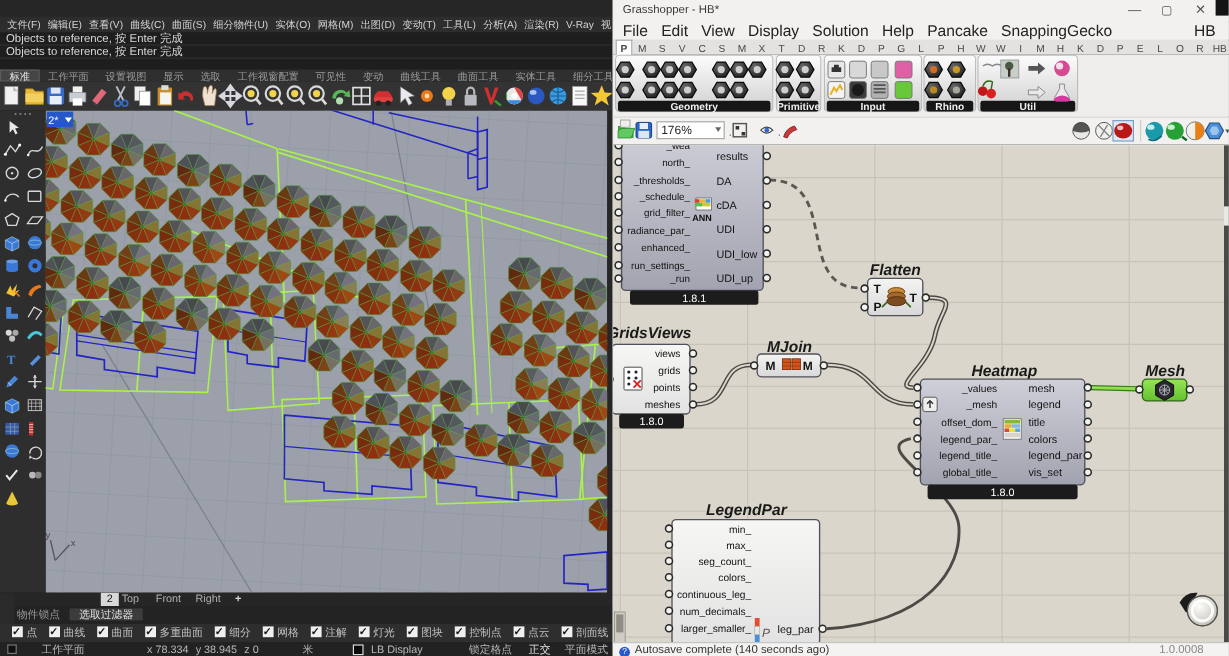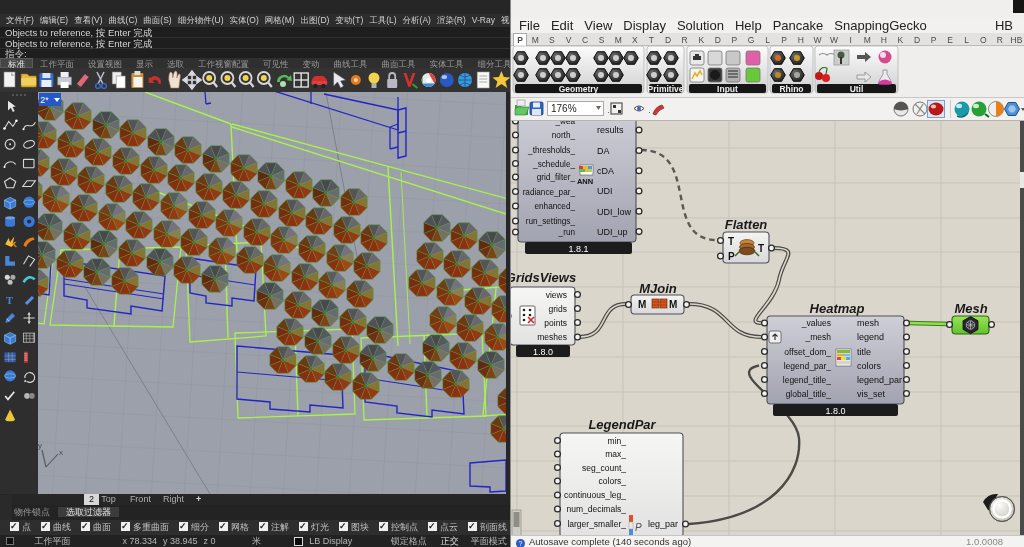--- a/index.html
+++ b/index.html
@@ -5,21 +5,20 @@
 .abs{position:absolute}
 </style></head><body>
 
 <div class="abs" style="left:0;top:0;width:510px;height:547px;background:#262626">
  <div class="abs" style="left:0;top:14px;width:510px;height:13px;background:#2d2d2d;color:#d2d2d2;font-size:8.5px;line-height:13px;white-space:nowrap;letter-spacing:0">
   <span style="margin-left:6px">文件(F)</span><span style="margin-left:6px">编辑(E)</span><span style="margin-left:6px">查看(V)</span><span style="margin-left:6px">曲线(C)</span><span style="margin-left:6px">曲面(S)</span><span style="margin-left:6px">细分物件(U)</span><span style="margin-left:6px">实体(O)</span><span style="margin-left:6px">网格(M)</span><span style="margin-left:6px">出图(D)</span><span style="margin-left:6px">变动(T)</span><span style="margin-left:6px">工具(L)</span><span style="margin-left:6px">分析(A)</span><span style="margin-left:6px">渲染(R)</span><span style="margin-left:6px">V-Ray</span><span style="margin-left:6px">视窗(W)</span>
  </div>
  <div class="abs" style="left:0;top:27px;width:510px;height:31px;background:#1e1e1e;color:#d8d8d8;font-size:9.5px">
    <div style="height:11px;line-height:11px;padding-left:5px;border-bottom:1px solid #303030">Objects to reference,  按 Enter 完成</div>
    <div style="height:11px;line-height:11px;padding-left:5px;border-bottom:1px solid #303030">Objects to reference,  按 Enter 完成</div>
-   <div style="height:9px;line-height:9px;padding-left:5px;color:#cfcfcf">指令:</div>
  </div>
  <div class="abs" style="left:0;top:58px;width:510px;height:10px;background:#2f2f2f;color:#9a9a9a;font-size:8.5px;line-height:10px;white-space:nowrap">
    <span style="background:#454545;color:#e8e8e8;padding:0 7px;border:1px solid #5a5a5a;display:inline-block;height:10px">标准</span><span style="padding:0 7px">工作平面</span><span style="padding:0 7px">设置视图</span><span style="padding:0 7px">显示</span><span style="padding:0 7px">选取</span><span style="padding:0 7px">工作视窗配置</span><span style="padding:0 7px">可见性</span><span style="padding:0 7px">变动</span><span style="padding:0 7px">曲线工具</span><span style="padding:0 7px">曲面工具</span><span style="padding:0 7px">实体工具</span><span style="padding:0 7px">细分工具</span><span style="padding:0 7px">网格工具</span>
  </div>
  <svg width="510" height="24" viewBox="0 0 510 24" style="position:absolute;left:0px;top:68px">
       <rect width="510" height="24" fill="#333333"></rect>
       <rect x="4" y="4" width="11" height="15" fill="#f2f2f2" stroke="#888" stroke-width="0.6"></rect>
       <path d="M11,4 l4,4 h-4z" fill="#bbb"></path>
       <path d="M21.2,6 h6l2,2h7v11h-15z" fill="#e8b93a" stroke="#9a7a1a" stroke-width="0.6"></path>
       <path d="M21.2,10 h15 v7 h-15z" fill="#f2d060"></path>
@@ -497,20 +496,26 @@
    <span style="display:inline-block;width:8px;height:8px;background:#111;border:1px solid #777;vertical-align:-1px;margin-left:6px"></span>
    <span style="margin-left:18px">工作平面</span><span style="margin-left:52px">x 78.334</span><span style="margin-left:6px">y 38.945</span><span style="margin-left:6px">z 0</span>
    <span style="margin-left:34px">米</span>
    <span style="display:inline-block;width:9px;height:9px;background:#0a0a0a;border:1.5px solid #ddd;vertical-align:-2px;margin-left:30px"></span>
    <span style="margin-left:4px">LB  Display</span>
    <span style="margin-left:36px">锁定格点</span><span style="margin-left:14px;color:#e0e0e0">正交</span><span style="margin-left:12px">平面模式</span>
  </div>
 </div>
 
 <div class="abs" style="left:510px;top:0;width:514px;height:547px;background:#f0efed;border-left:1px solid #8a8a8a">
+ <div class="abs" style="left:0;top:0;width:514px;height:18px;background:#f2f1ef;color:#3a3a3a;font-size:9.5px;line-height:18px">
+   <span style="margin-left:8px">Grasshopper - HB*</span>
+   <span class="abs" style="right:74px;top:0;color:#555;font-size:11px">—</span>
+   <span class="abs" style="right:48px;top:1px;color:#555;font-size:10px">▢</span>
+   <span class="abs" style="right:20px;top:0;color:#555;font-size:11px">✕</span>
+ </div>
  <div class="abs" style="right:0;top:0;width:11px;height:13px;background:#141414"></div>
  <div class="abs" style="left:0;top:18px;width:514px;height:15px;background:#f2f1ef;color:#222;font-size:13px;line-height:15px;white-space:nowrap">
    <span style="margin-left:8px">File</span><span style="margin-left:11px">Edit</span><span style="margin-left:11px">View</span><span style="margin-left:11px">Display</span><span style="margin-left:11px">Solution</span><span style="margin-left:11px">Help</span><span style="margin-left:11px">Pancake</span><span style="margin-left:11px">SnappingGecko</span>
    <span class="abs" style="right:12px;top:0">HB</span>
  </div>
  <div class="abs" style="left:0;top:33px;width:514px;height:13px;background:#e4e2e0;border-bottom:1px solid #bbb;font-size:8.5px;color:#4a4a4a"><span style="display:inline-block;background:#fff;border:1px solid #aaa;border-bottom:none;width:14px;text-align:center;margin-left:2px;font-weight:bold;height:13px;line-height:13px">P</span><span style="display:inline-block;width:16.6px;text-align:center;line-height:13px">M</span><span style="display:inline-block;width:16.6px;text-align:center;line-height:13px">S</span><span style="display:inline-block;width:16.6px;text-align:center;line-height:13px">V</span><span style="display:inline-block;width:16.6px;text-align:center;line-height:13px">C</span><span style="display:inline-block;width:16.6px;text-align:center;line-height:13px">S</span><span style="display:inline-block;width:16.6px;text-align:center;line-height:13px">M</span><span style="display:inline-block;width:16.6px;text-align:center;line-height:13px">X</span><span style="display:inline-block;width:16.6px;text-align:center;line-height:13px">T</span><span style="display:inline-block;width:16.6px;text-align:center;line-height:13px">D</span><span style="display:inline-block;width:16.6px;text-align:center;line-height:13px">R</span><span style="display:inline-block;width:16.6px;text-align:center;line-height:13px">K</span><span style="display:inline-block;width:16.6px;text-align:center;line-height:13px">D</span><span style="display:inline-block;width:16.6px;text-align:center;line-height:13px">P</span><span style="display:inline-block;width:16.6px;text-align:center;line-height:13px">G</span><span style="display:inline-block;width:16.6px;text-align:center;line-height:13px">L</span><span style="display:inline-block;width:16.6px;text-align:center;line-height:13px">P</span><span style="display:inline-block;width:16.6px;text-align:center;line-height:13px">H</span><span style="display:inline-block;width:16.6px;text-align:center;line-height:13px">W</span><span style="display:inline-block;width:16.6px;text-align:center;line-height:13px">W</span><span style="display:inline-block;width:16.6px;text-align:center;line-height:13px">I</span><span style="display:inline-block;width:16.6px;text-align:center;line-height:13px">M</span><span style="display:inline-block;width:16.6px;text-align:center;line-height:13px">H</span><span style="display:inline-block;width:16.6px;text-align:center;line-height:13px">K</span><span style="display:inline-block;width:16.6px;text-align:center;line-height:13px">D</span><span style="display:inline-block;width:16.6px;text-align:center;line-height:13px">P</span><span style="display:inline-block;width:16.6px;text-align:center;line-height:13px">E</span><span style="display:inline-block;width:16.6px;text-align:center;line-height:13px">L</span><span style="display:inline-block;width:16.6px;text-align:center;line-height:13px">O</span><span style="display:inline-block;width:16.6px;text-align:center;line-height:13px">R</span><span style="display:inline-block;width:16.6px;text-align:center;line-height:13px">HB</span></div>
  <div class="abs" style="left:0;top:46px;width:514px;height:51px;background:#efeeec"></div>
  <svg width="514" height="50" viewBox="510 44 514 50" style="position:absolute;left:0px;top:44px">
       <defs>
         <linearGradient id="pan" x1="0" y1="0" x2="0" y2="1">

